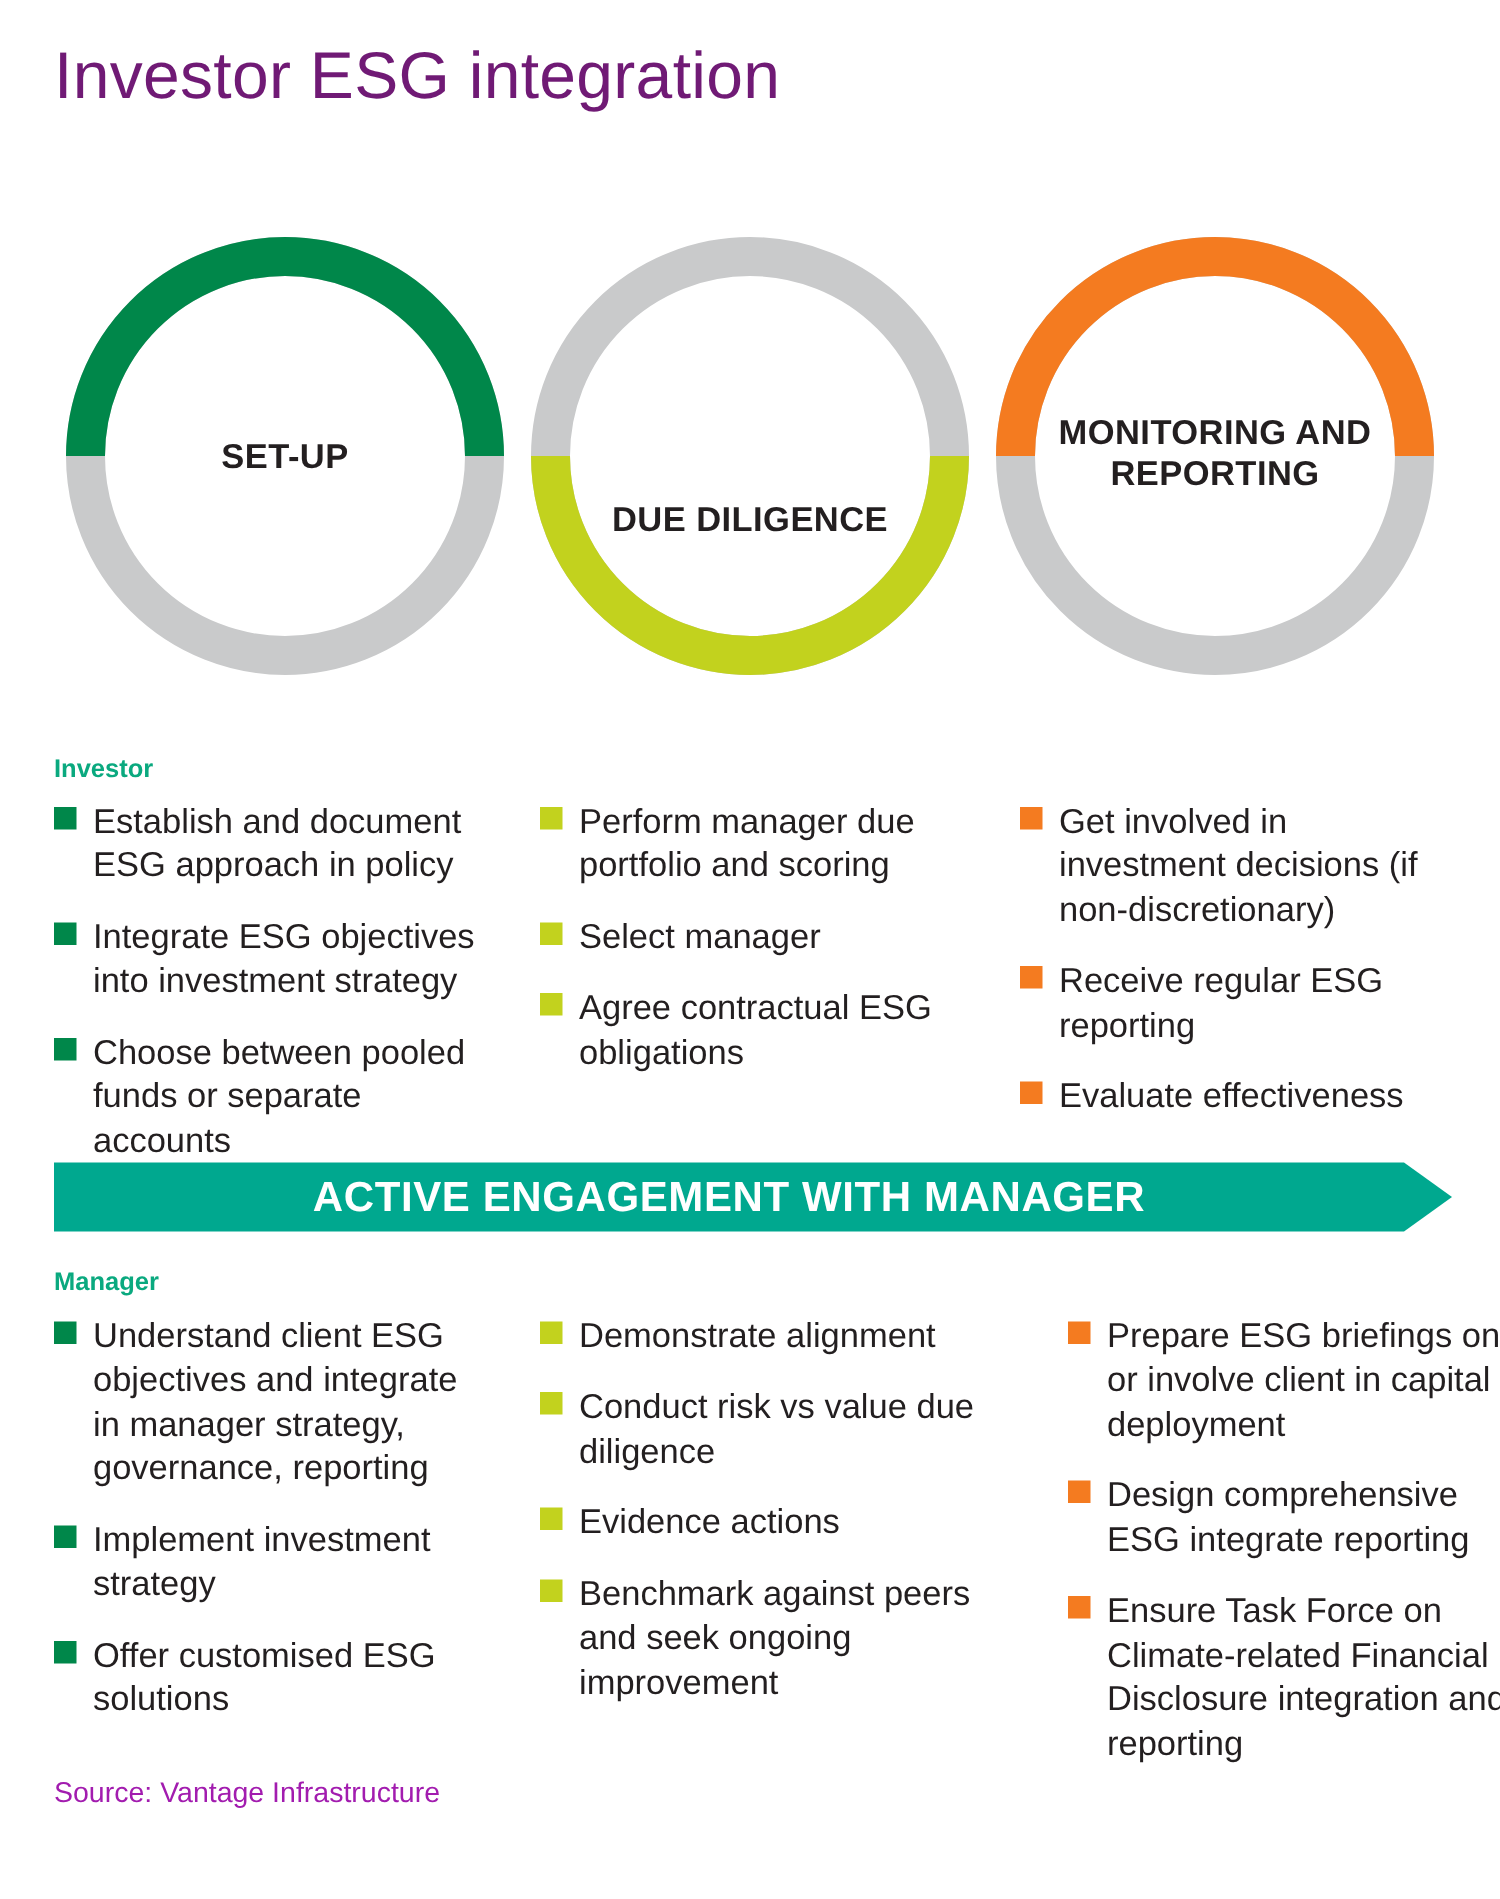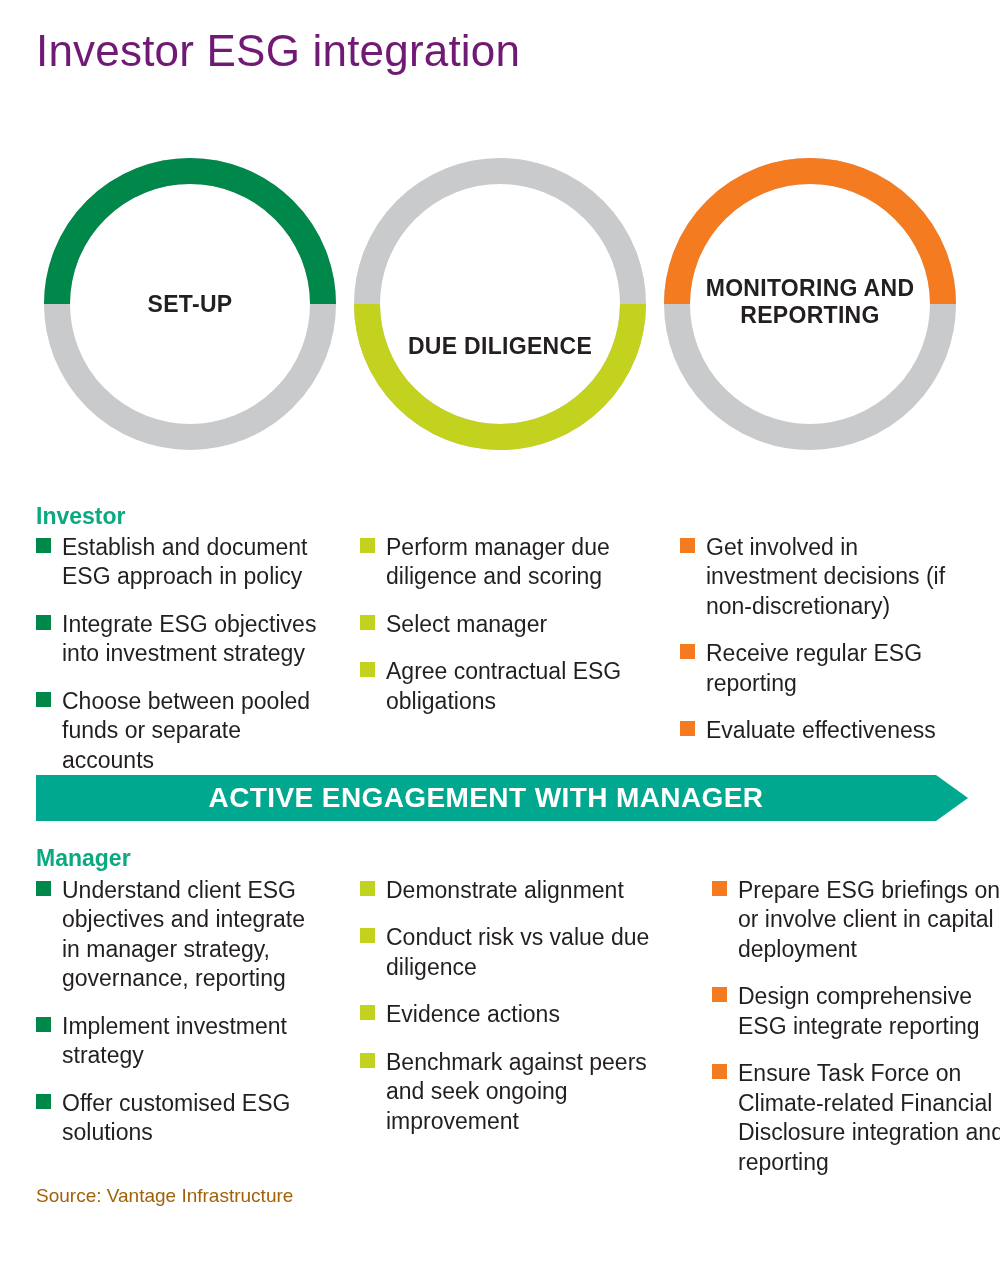--- a/index.html
+++ b/index.html
@@ -60,21 +60,21 @@
   #ring-0 { left: 30px;  top: 16px; }
   #ring-1 { left: 340px; top: 16px; }
   #ring-2 { left: 650px; top: 16px; }
   #ring-0 .ring-label { top: 147px; }
   #ring-1 .ring-label { top: 147px; margin-top: 42px; }
   #ring-2 .ring-label { top: 131px; }
 
   
   .section-heading {
     position: absolute;
-    font-size: 23px;
+    font-size: 17px;
     font-weight: bold;
     color: #0aa97f;
   }
   .col {
     position: absolute;
     width: 300px;
   }
   .bullet {
     display: flex;
     align-items: flex-start;
@@ -132,21 +132,21 @@
     font-weight: bold;
     letter-spacing: 0.4px;
   }
 
   
   .source {
     position: absolute;
     left: 36px;
     top: 1185px;
     font-size: 19px;
-    color: #a16207;
+    color: #a21caf;
   }
 </style>
 </head>
 <body>
 
 <div class="page">
 
   <div class="title">Investor ESG integration</div>
 
   <div class="rings">
@@ -192,21 +192,21 @@
         <span class="txt">Integrate ESG objectives into investment strategy</span>
       </div>
       <div class="bullet">
         <span class="sq" style="background: rgb(0, 135, 74);"></span>
         <span class="txt">Choose between pooled funds or separate accounts</span>
       </div>
     </div>
   <div class="col" id="investor-col-1" style="left:360px; top:533px; width:290px;">
       <div class="bullet">
         <span class="sq" style="background: rgb(194, 210, 30);"></span>
-        <span class="txt">Perform manager due diligence and scoring</span>
+        <span class="txt">Perform manager due portfolio and scoring</span>
       </div>
       <div class="bullet">
         <span class="sq" style="background: rgb(194, 210, 30);"></span>
         <span class="txt">Select manager</span>
       </div>
       <div class="bullet">
         <span class="sq" style="background: rgb(194, 210, 30);"></span>
         <span class="txt">Agree contractual ESG obligations</span>
       </div>
     </div>

